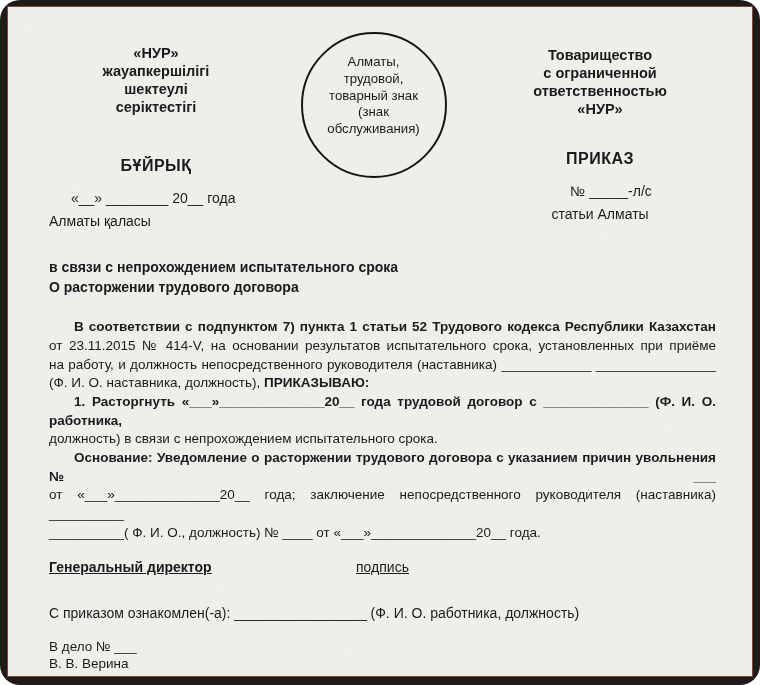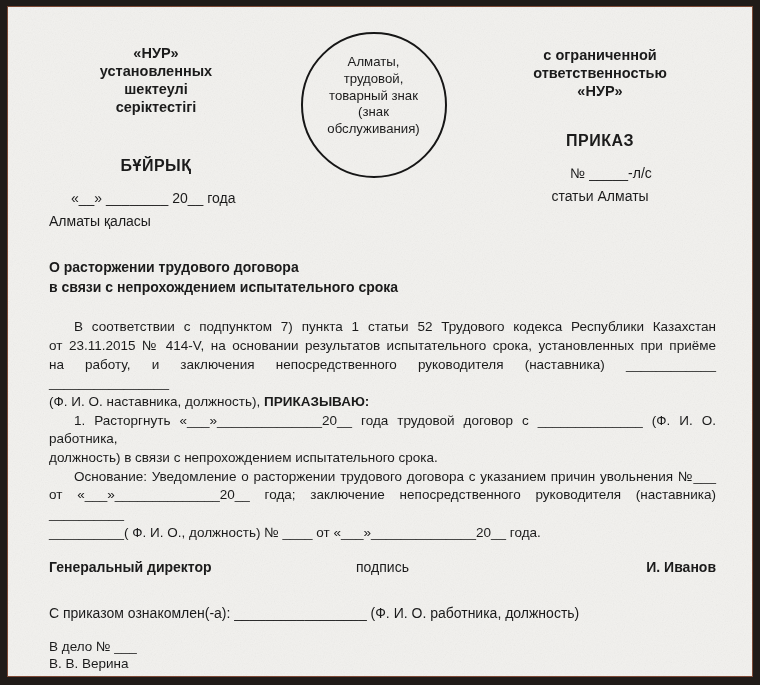--- a/index.html
+++ b/index.html
@@ -5,20 +5,21 @@
   * { margin: 0; padding: 0; box-sizing: border-box; }
   html, body { width: 760px; height: 685px; }
   body {
     font-family: "Liberation Sans", "DejaVu Sans", sans-serif;
     color: var(--ink, #1b1b1b);
   }
   .frame {
     width: 760px; height: 685px;
     background: var(--frame, #201b18);
     padding: 6px 7px 8px 7px;
+    border-radius: 20px;
   }
   .paper {
     position: relative;
     width: 100%; height: 100%;
     background: var(--paper, #f2f1ee);
     border: 1px solid var(--accentline, #7d4a36);
     overflow: hidden;
   }
   .texture {
     position: absolute; inset: 0; width: 100%; height: 100%;
@@ -51,24 +52,24 @@
     font-size: 13.2px; line-height: 16.8px;
     padding-bottom: 18px;
     margin-top: 0px;
   }
   
   .subject { margin-top: 27px; font-weight: bold; font-size: 14px; line-height: 19.5px; }
   
   .bodytext { margin-top: 21px; }
   .line { text-align: left; }
   .jl { text-align: justify; text-align-last: justify; }
-  .ind { text-indent: 25px; }
+  .ind { text-indent: 25px; font-weight: bold; }
   .line b { font-weight: bold; }
   
-  .sig-row { display: grid; grid-template-columns: 1fr auto 1fr; margin-top: 15px; font-size: 14px; }
+  .sig-row { display: grid; grid-template-columns: 1fr auto 1fr; margin-top: 15px; font-size: 14px; text-decoration: underline; }
   .sig-pos { font-weight: bold; text-align: left; }
   .sig-lbl { text-align: center; }
   .sig-name { font-weight: bold; text-align: right; }
   
   .ack { margin-top: 28px; font-size: 14px; }
   .ack-date { margin-top: 9px; font-size: 14px; }
   
   .case { margin-top: 15px; font-size: 13.5px; line-height: 17px; }
 </style>
 </head>
@@ -85,69 +86,69 @@
         </feComponentTransfer>
       </filter>
       <rect width="100%" height="100%" filter="url(#paperNoise)"></rect>
     </svg>
 
     <div class="content">
 
       <div class="hdr">
         <div class="hcol left">
           <div class="org-line">«НУР»</div>
-          <div class="org-line">установленных</div>
+          <div class="org-line">жауапкершілігі</div>
           <div class="org-line">шектеулі</div>
           <div class="org-line">серіктестігі</div>
           <div class="doc-title">БҰЙРЫҚ</div>
           <div class="meta-line">«__» ________ 20__ года</div>
           <div class="city-line">Алматы қаласы</div>
         </div>
 
         <div class="emblem-wrap">
           <div class="emblem-circle">
             <div>Алматы,</div>
             <div>трудовой,</div>
             <div>товарный знак</div>
             <div>(знак</div>
             <div>обслуживания)</div>
           </div>
         </div>
 
         <div class="hcol right">
+          <div class="org-line">Товарищество</div>
           <div class="org-line">с ограниченной</div>
           <div class="org-line">ответственностью</div>
           <div class="org-line">«НУР»</div>
           <div class="doc-title">ПРИКАЗ</div>
           <div class="meta-line">№ _____-л/с</div>
           <div class="city-line">статьи Алматы</div>
         </div>
       </div>
 
       <div class="subject">
+        <div>в связи с непрохождением испытательного срока</div>
         <div>О расторжении трудового договора</div>
-        <div>в связи с непрохождением испытательного срока</div>
       </div>
 
       <div class="bodytext">
         <div class="line ind jl">В соответствии с подпунктом 7) пункта 1 статьи 52 Трудового кодекса Республики Казахстан</div>
         <div class="line jl">от 23.11.2015 № 414-V, на основании результатов испытательного срока, установленных при приёме</div>
-        <div class="line jl">на работу, и заключения непосредственного руководителя (наставника) ____________ ________________</div>
+        <div class="line jl">на работу, и должность непосредственного руководителя (наставника) ____________ ________________</div>
         <div class="line"><span>(Ф. И. О. наставника, должность), </span><b>ПРИКАЗЫВАЮ:</b></div>
         <div class="line ind jl">1. Расторгнуть «___»______________20__ года трудовой договор с ______________ (Ф. И. О. работника,</div>
         <div class="line">должность) в связи с непрохождением испытательного срока.</div>
         <div class="line ind jl">Основание: Уведомление о расторжении трудового договора с указанием причин увольнения №___</div>
         <div class="line jl">от «___»______________20__ года; заключение непосредственного руководителя (наставника) __________</div>
         <div class="line">__________( Ф. И. О., должность) № ____ от «___»______________20__ года.</div>
       </div>
 
       <div class="sig-row">
         <div class="sig-pos">Генеральный директор</div>
         <div class="sig-lbl">подпись</div>
-        <div class="sig-name">И. Иванов</div>
       </div>
 
       <div class="ack">С приказом ознакомлен(-а): _________________  (Ф. И. О. работника, должность)</div>
 
       <div class="case">
         <div>В дело № ___</div>
         <div>В. В. Верина</div>
       </div>
 
     </div>

